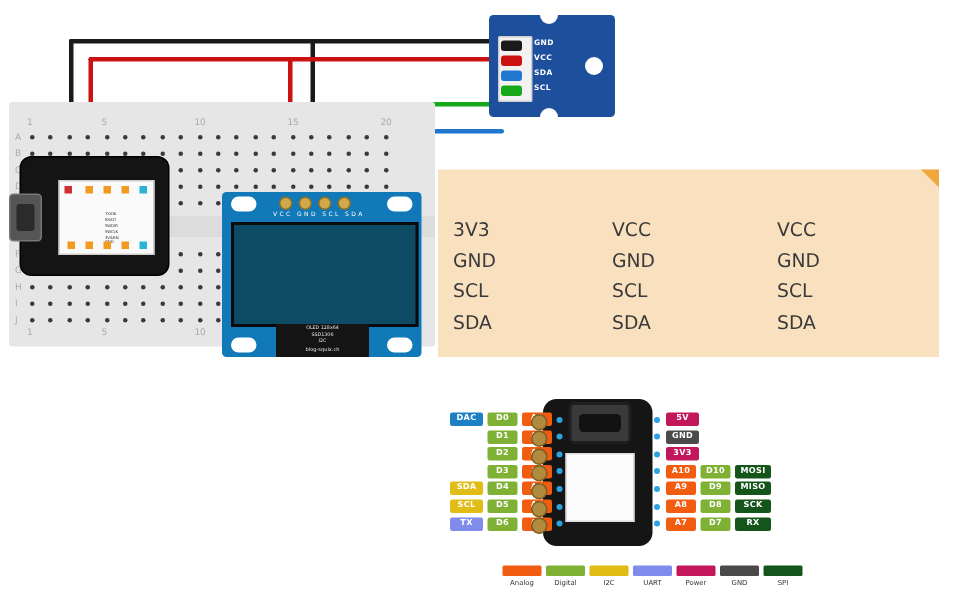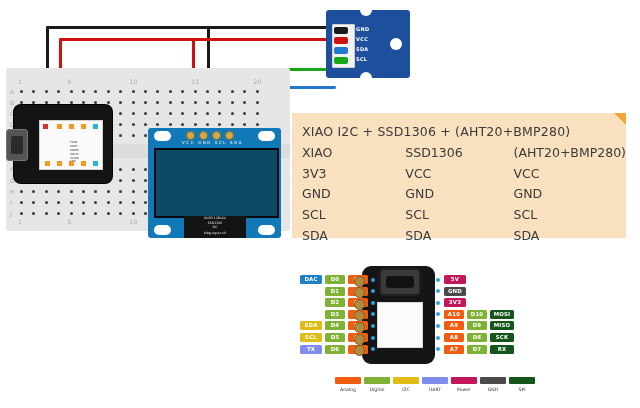--- a/index.html
+++ b/index.html
@@ -382,28 +382,22 @@
     <div class="cpin" style="top:37px;background:#1f77d0;"></div>
     <div class="cpin" style="top:47px;background:#17a81a;"></div>
     <div class="clbl" style="top:16px;">GND</div>
     <div class="clbl" style="top:26px;">VCC</div>
     <div class="clbl" style="top:36px;">SDA</div>
     <div class="clbl" style="top:46px;">SCL</div>
   </div>
 
   <div class="abs" id="note">
     <div class="fold"></div>
-    <div class="title">XIAO I2C + SSD1306 + (AHT20+BMP280)</div>
     <table>
       <tbody>
-          <tr>
-        <td class="c1">XIAO</td>
-        <td class="c2">SSD1306</td>
-        <td>(AHT20+BMP280)</td>
-      </tr>
       <tr>
         <td class="c1">3V3</td>
         <td class="c2">VCC</td>
         <td>VCC</td>
       </tr>
       <tr>
         <td class="c1">GND</td>
         <td class="c2">GND</td>
         <td>GND</td>
       </tr>

